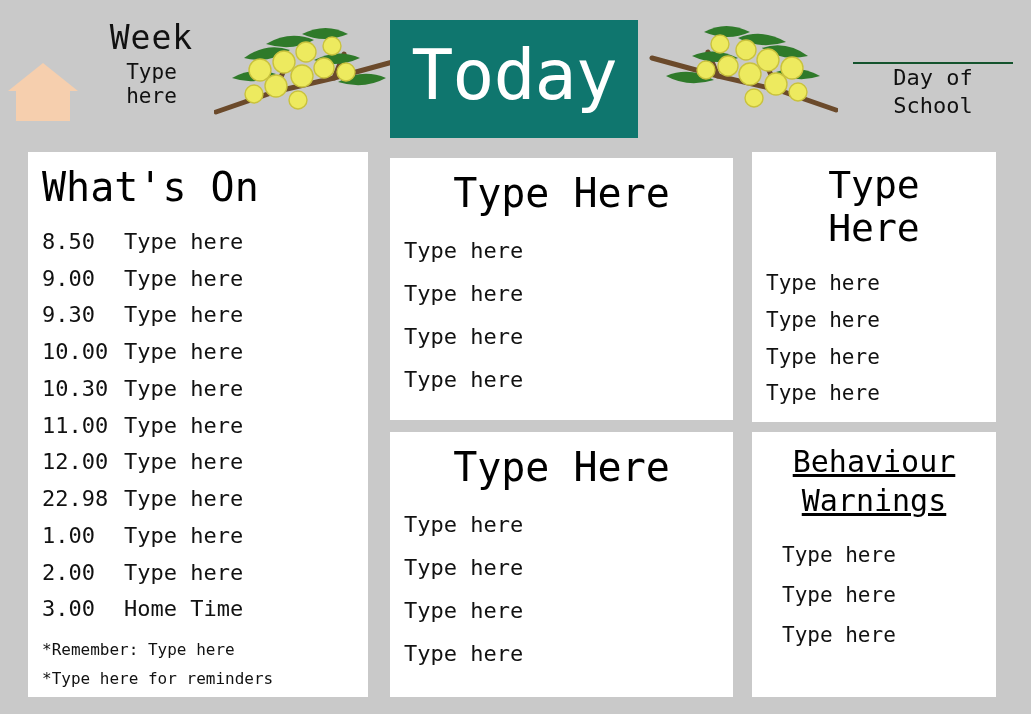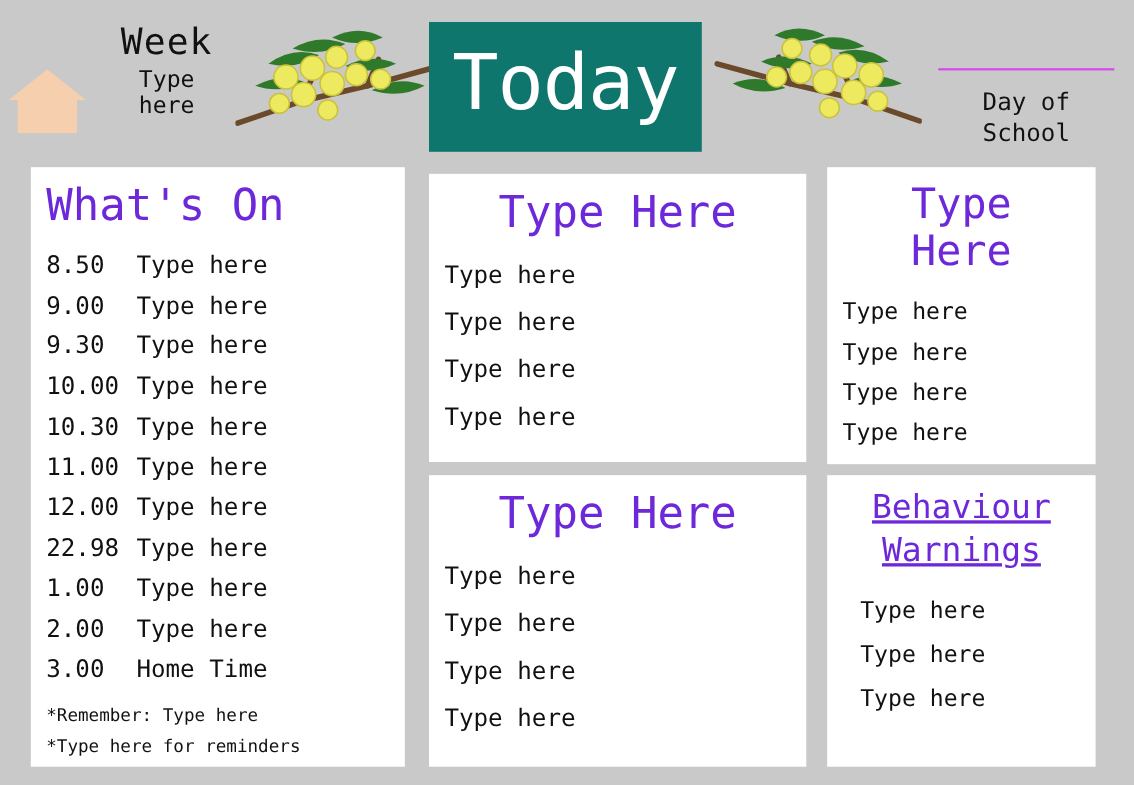--- a/index.html
+++ b/index.html
@@ -117,22 +117,22 @@
     right: 18px;
     top: 62px;
     width: 160px;
     text-align: center;
     font-family: "DejaVu Sans Mono", monospace;
     font-size: 22px;
     line-height: 1.25;
     color: #111;
   }
   .day-of-school .underline-t {
-    border-top: 2px solid #d946ef;
-    padding-top: 16px;
+    border-top: 2px solid #14532d;
+    padding-top: 0px;
   }
 
   
   .wattle {
     position: absolute;
     width: 190px;
     height: 120px;
   }
   .wattle.left { left: 214px; top: 20px; }
   .wattle.right { left: 648px; top: 18px; }
@@ -169,21 +169,21 @@
   }
   #card-bottom-right {
     left: 752px;
     top: 432px;
     width: 244px;
     height: 265px;
   }
 
   .card-title {
     font-family: "DejaVu Sans Mono", monospace;
-    color: #6d28d9;
+    color: #000000;
     text-align: center;
   }
 
   
   .whats-on-title {
     margin: 12px 0 0 14px;
     text-align: left;
     font-size: 40px;
     letter-spacing: 0px;
   }

